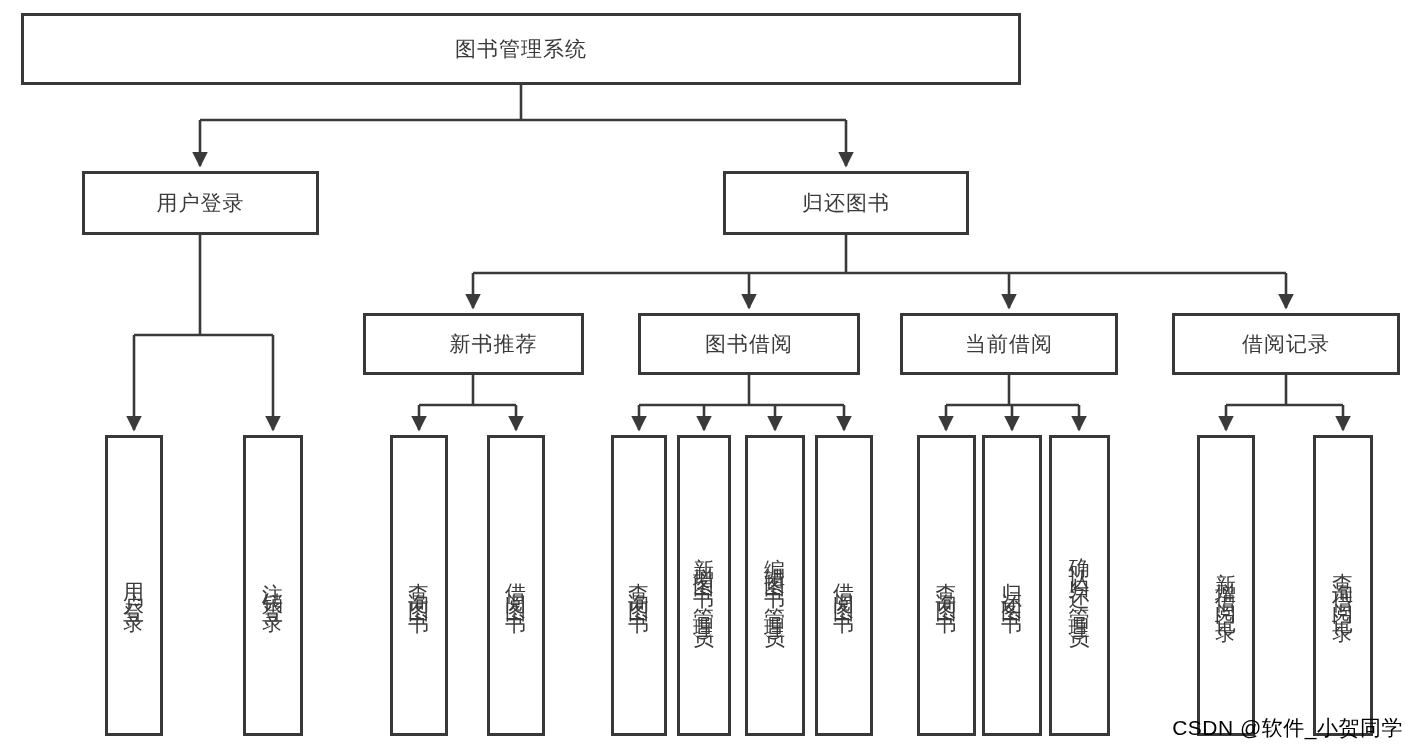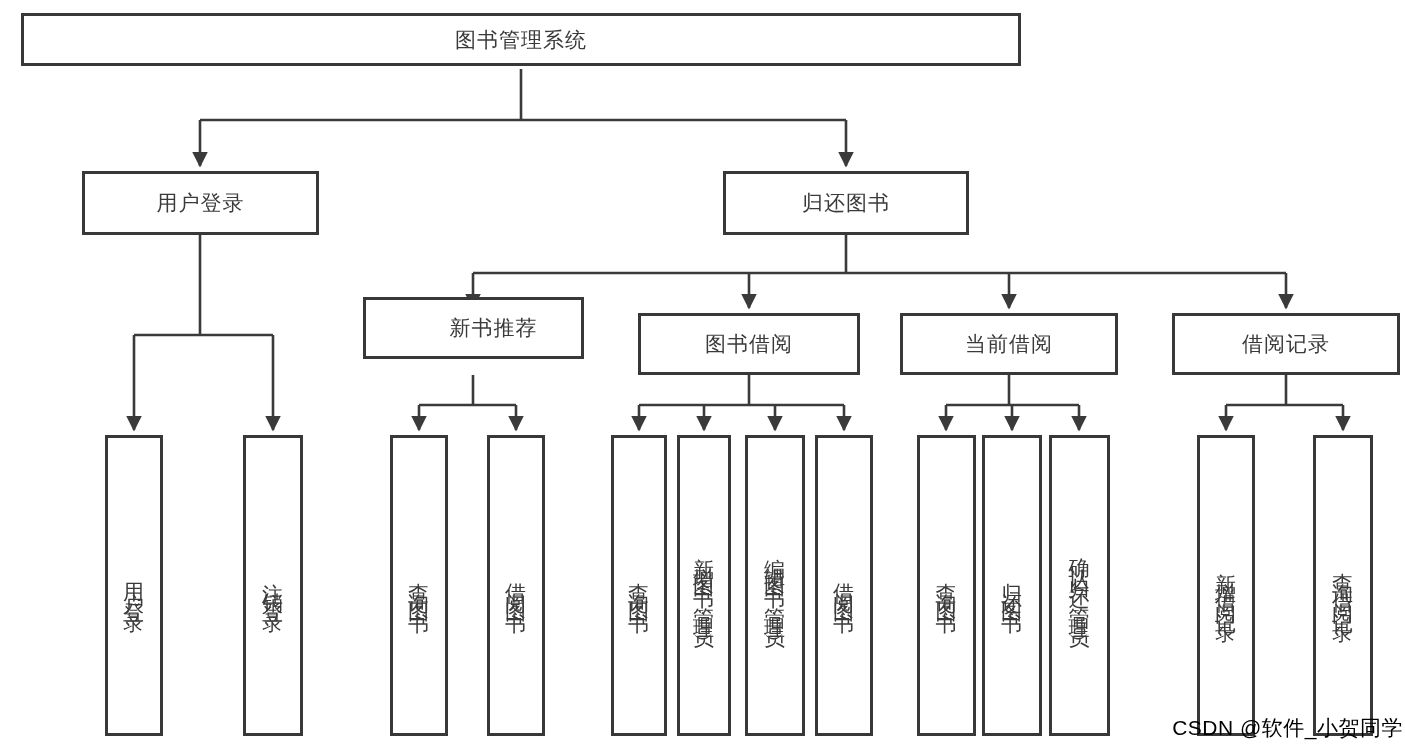--- a/index.html
+++ b/index.html
@@ -120,26 +120,26 @@
     </g>
 
     <g>
       <line x1="1286" y1="375" x2="1286" y2="406"></line>
       <line x1="1226" y1="405" x2="1343" y2="405"></line>
       <line x1="1226" y1="405" x2="1226" y2="430" marker-end="url(#arw)"></line>
       <line x1="1343" y1="405" x2="1343" y2="430" marker-end="url(#arw)"></line>
     </g>
   </svg>
 
-  <div class="node h" style="left:21px; top:13px; width:1000px; height:53px;">图书管理系统</div>
+  <div class="node h" style="left:21px; top:13px; width:1000px; height:72px;">图书管理系统</div>
 
   <div class="node h" style="left:82px; top:171px; width:237px; height:64px;">用户登录</div>
   <div class="node h" style="left:723px; top:171px; width:246px; height:64px;">归还图书</div>
 
-  <div class="node h" style="left:363px; top:297px; width:221px; height:62px;padding-left:40px;">新书推荐</div>
+  <div class="node h" style="left:363px; top:313px; width:221px; height:62px;padding-left:40px;">新书推荐</div>
   <div class="node h" style="left:638px; top:313px; width:222px; height:62px;">图书借阅</div>
   <div class="node h" style="left:1172px; top:313px; width:228px; height:62px;">借阅记录</div>
   <div class="node h" style="left:900px; top:313px; width:218px; height:62px;">当前借阅</div>
 
   <div class="node v" style="left:105px; top:435px; width:58px; height:301px;">用户登录</div>
   <div class="node v" style="left:243px; top:435px; width:60px; height:301px;">注销登录</div>
 
   <div class="node v" style="left:390px; top:435px; width:58px; height:301px;">查询图书</div>
   <div class="node v" style="left:487px; top:435px; width:58px; height:301px;">借阅图书</div>
 

